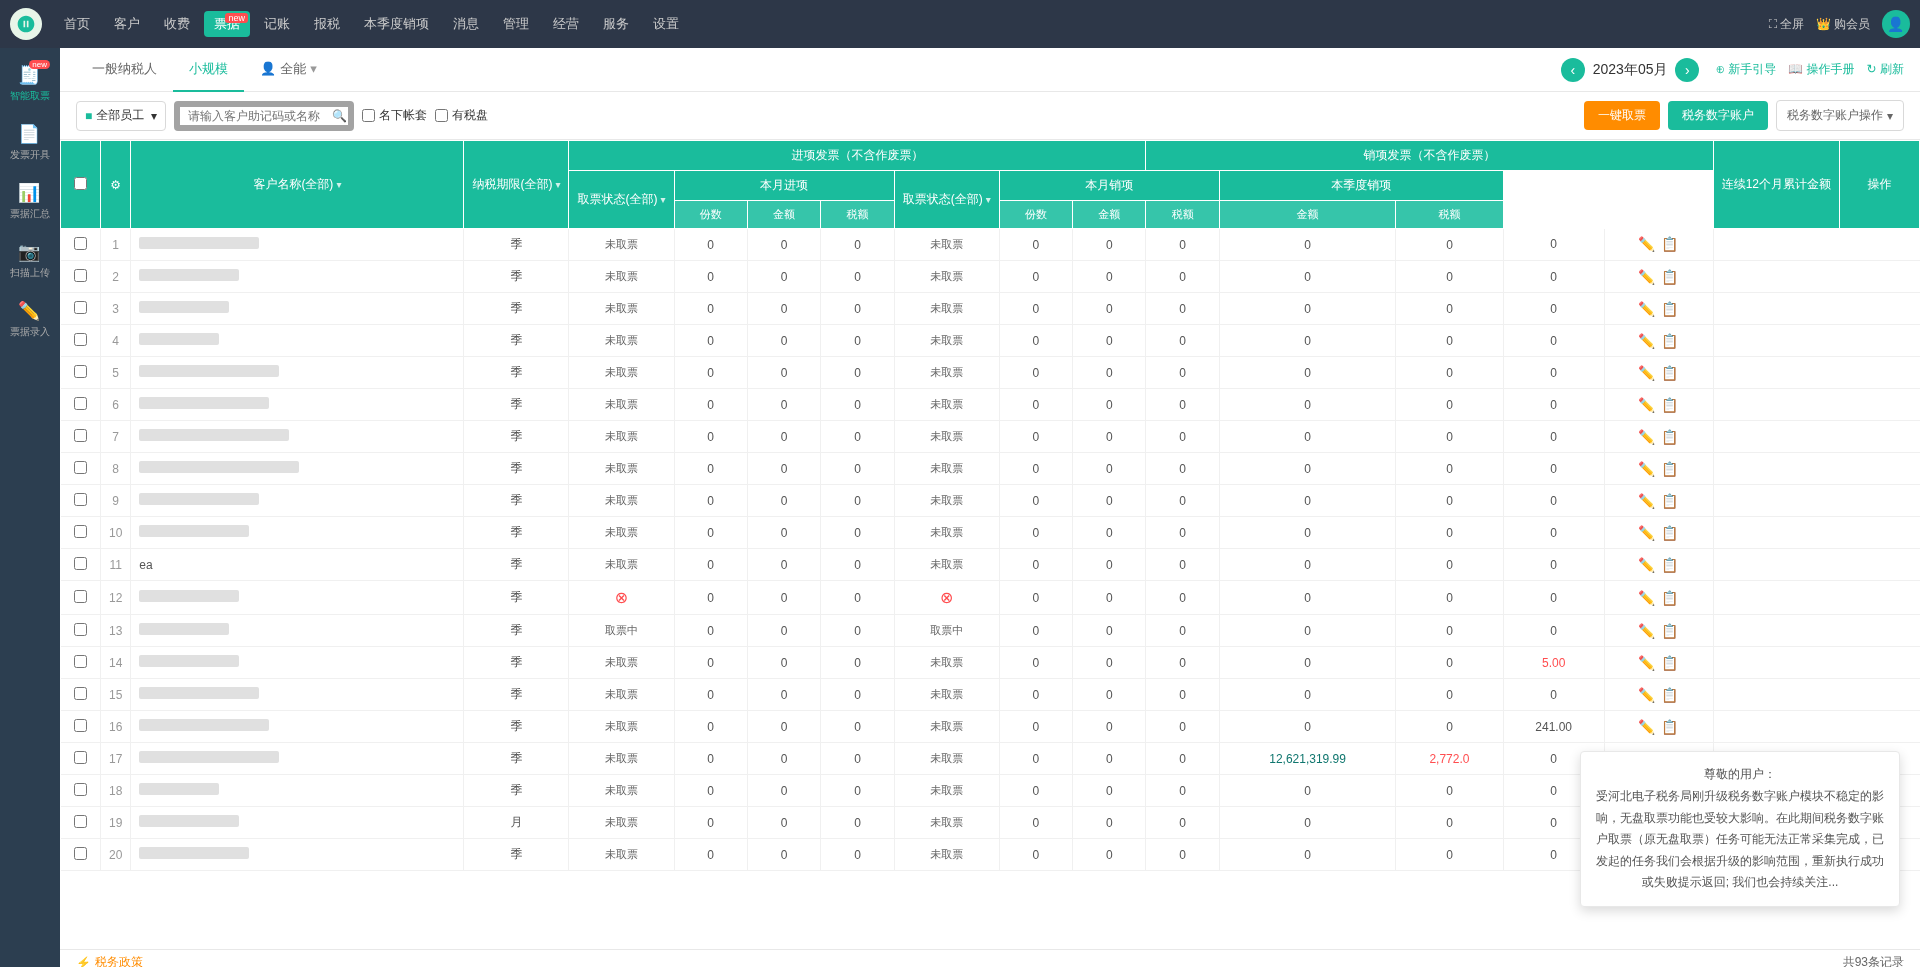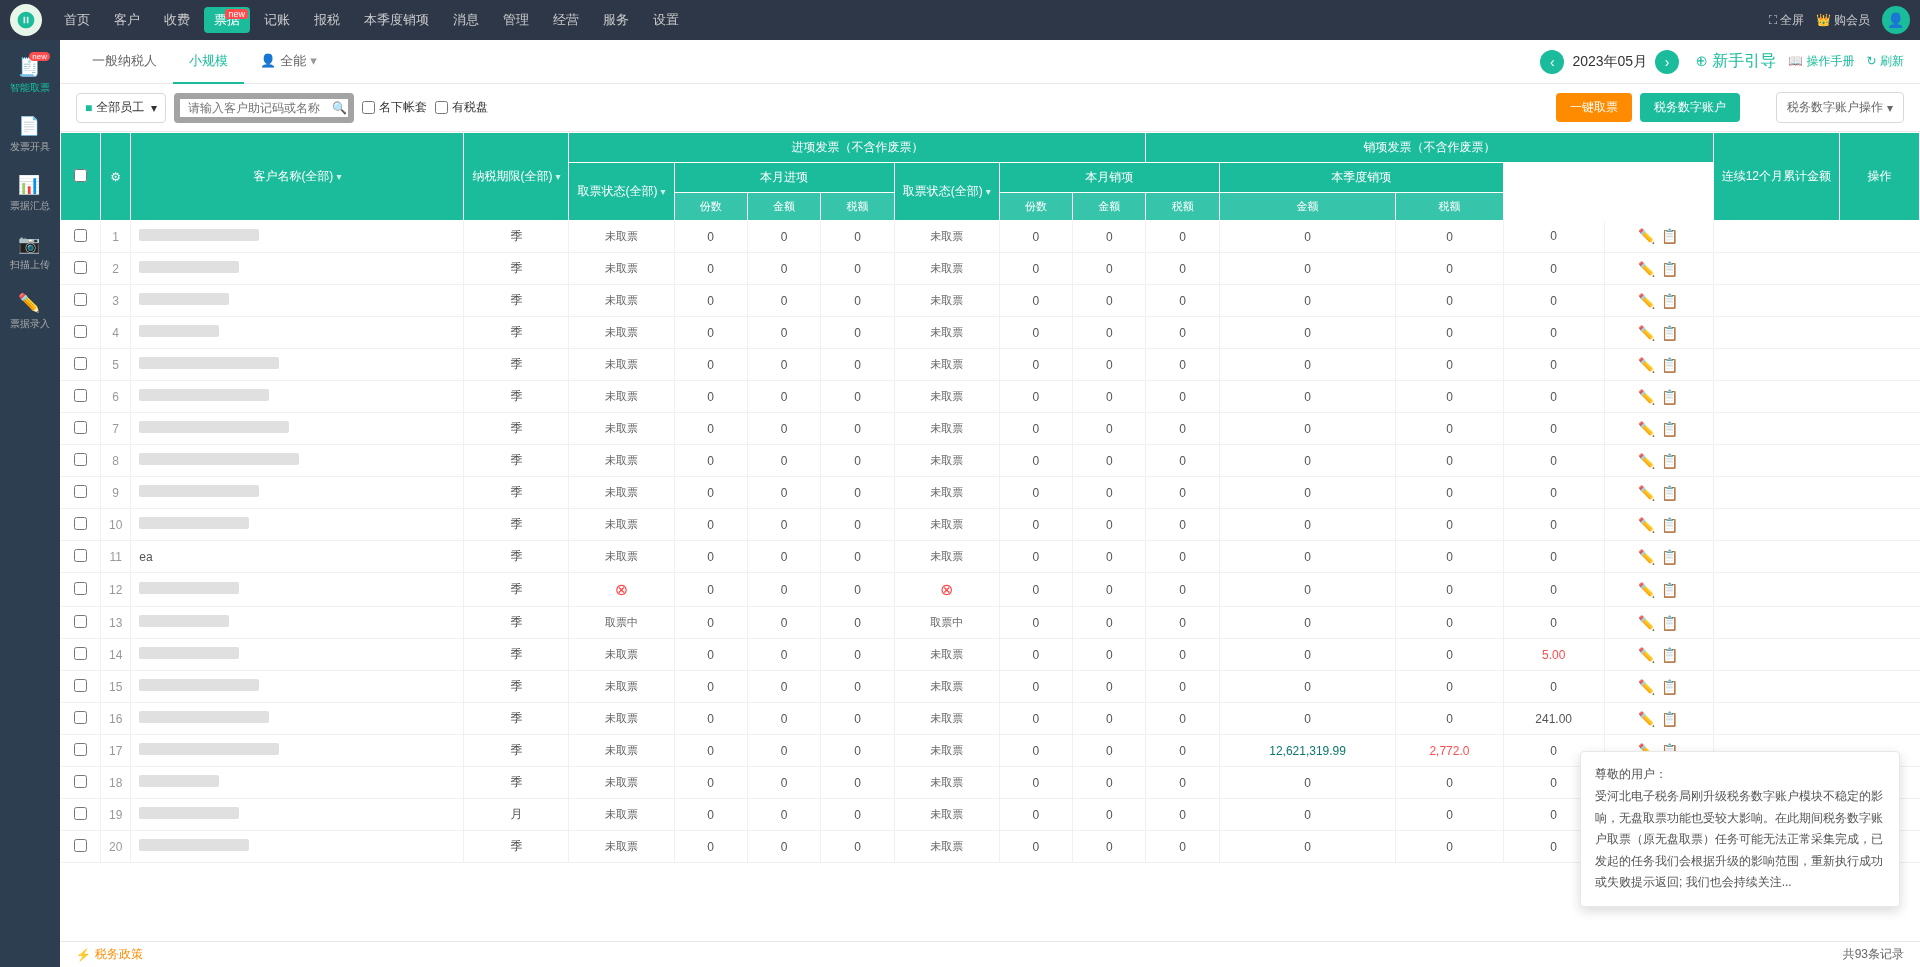--- a/index.html
+++ b/index.html
@@ -1,19 +1,19 @@
 <!DOCTYPE html>
 <html><head>
   <meta charset="utf-8">
   <style>
     * { box-sizing: border-box; margin: 0; padding: 0; }
     body { font-family: "Microsoft YaHei", "PingFang SC", Arial, sans-serif; font-size: 12px; background: #f0f2f5; color: #333; overflow-x: hidden; }
 
     
-    .top-nav { background: #2d3748; height: 40px; display: flex; align-items: center; padding: 0 10px; gap: 4px; }
+    .top-nav { background: #2d3748; height: 48px; display: flex; align-items: center; padding: 0 10px; gap: 4px; }
     .top-nav-logo { width: 32px; height: 32px; background: #e8f5e9; border-radius: 50%; display: flex; align-items: center; justify-content: center; margin-right: 8px; }
     .top-nav-logo svg { width: 20px; height: 20px; }
     .top-nav-item { color: #ccc; padding: 4px 10px; cursor: pointer; font-size: 13px; border-radius: 3px; position: relative; }
     .top-nav-item.active { background: #1abc9c; color: #fff; border-radius: 4px; }
     .top-nav-badge { position: absolute; top: 2px; right: 2px; background: #ff4d4f; color: #fff; font-size: 9px; padding: 0 3px; border-radius: 3px; }
     .top-nav-right { margin-left: auto; display: flex; align-items: center; gap: 12px; color: #ccc; font-size: 12px; }
     .top-nav-right span { cursor: pointer; display: flex; align-items: center; gap: 3px; }
     .avatar { width: 28px; height: 28px; background: #1abc9c; border-radius: 50%; display: flex; align-items: center; justify-content: center; color: #fff; font-size: 14px; cursor: pointer; }
 
     
@@ -38,41 +38,41 @@
 
     
     .toolbar { background: #fff; padding: 8px 16px; display: flex; align-items: center; gap: 8px; border-bottom: 1px solid #e8e8e8; }
     .toolbar-select { border: 1px solid #d9d9d9; border-radius: 4px; padding: 4px 8px; font-size: 12px; background: #fff; display: flex; align-items: center; gap: 4px; cursor: pointer; height: 30px; min-width: 90px; }
     .toolbar-search { border: 6px solid #a3a3a3; border-radius: 4px; padding: 4px 8px; font-size: 12px; background: #fff; height: 30px; width: 180px; display: flex; align-items: center; gap: 4px; }
     .toolbar-search input { border: none; outline: none; font-size: 12px; width: 140px; background: transparent; }
     .toolbar-checkbox { display: flex; align-items: center; gap: 4px; font-size: 12px; cursor: pointer; }
     .toolbar-right { margin-left: auto; display: flex; align-items: center; gap: 8px; padding-left: 37px; }
     .btn-orange { background: #ff8c00; color: #fff; border: none; border-radius: 4px; padding: 6px 14px; font-size: 12px; cursor: pointer; }
     .btn-teal { background: #1abc9c; color: #fff; border: none; border-radius: 4px; padding: 6px 14px; font-size: 12px; cursor: pointer; }
-    .btn-outline { background: #fff; color: #666; border: 1px solid #d9d9d9; border-radius: 4px; padding: 6px 10px; font-size: 12px; cursor: pointer; display: flex; align-items: center; gap: 4px; margin-left: 28px; }
+    .btn-outline { background: #fff; color: #666; border: 1px solid #d9d9d9; border-radius: 4px; padding: 6px 10px; font-size: 12px; cursor: pointer; display: flex; align-items: center; gap: 4px; }
 
     
     .table-container { flex: 1; overflow: auto; background: #fff; }
     table { width: 100%; border-collapse: collapse; font-size: 12px; }
     thead tr th { background: #1abc9c; color: #fff; padding: 6px 8px; text-align: center; border: 1px solid rgba(255,255,255,0.2); font-weight: normal; white-space: nowrap; position: sticky; top: 0; z-index: 10; }
     thead tr.sub-header th { background: #36c5aa; font-size: 11px; }
     tbody tr { border-bottom: 1px solid #f0f0f0; }
     tbody tr td { padding: 7px 8px; text-align: center; border-right: 1px solid #f0f0f0; color: #555; white-space: nowrap; }
     tbody tr td:nth-child(3) { text-align: left; }
     .td-blurred { background: #e0e0e0; height: 12px; border-radius: 2px; display: inline-block; min-width: 80px; }
     .status-tag { font-size: 11px; color: #666; }
     .status-error { color: #ff4d4f; font-size: 16px; }
     .action-icons { display: flex; align-items: center; justify-content: center; gap: 6px; }
     .action-icon { color: #1abc9c; cursor: pointer; font-size: 14px; }
     .col-num { color: #999; }
 
     
     .notification-popup { position: fixed; bottom: 60px; right: 20px; width: 320px; background: #fff; border: 1px solid #e8e8e8; border-radius: 4px; box-shadow: 0 4px 12px rgba(0,0,0,0.15); z-index: 100; }
     .notification-header { background: #e6f7f4; padding: 10px 14px; display: flex; justify-content: space-between; align-items: center; font-size: 13px; font-weight: 500; color: #333; border-bottom: 1px solid #e8e8e8; }
-    .notification-body { padding: 12px 14px; font-size: 12px; color: #555; line-height: 1.8; }
+    .notification-body { padding: 12px 14px; font-size: 12px; color: #555; line-height: 1.8; text-align: center; }
     .notification-close { cursor: pointer; color: #999; font-size: 16px; }
 
     
     .status-bar { background: #fff; border-top: 1px solid #e8e8e8; padding: 4px 16px; font-size: 12px; color: #666; display: flex; align-items: center; gap: 16px; }
     .status-bar .policy { color: #ff8c00; cursor: pointer; display: flex; align-items: center; gap: 4px; }
 
     .checkbox-cell { text-align: center; }
     input[type=checkbox] { cursor: pointer; }
 
     .th-with-filter { display: flex; align-items: center; justify-content: center; gap: 3px; }
@@ -144,21 +144,21 @@
         <span class="sub-tab-icon">👤</span>
         <span>全能</span>
         <span style="margin-left:4px;color:#999;">▾</span>
       </div>
       <div class="date-nav" style="margin-left: auto;">
         <button class="date-nav-btn">‹</button>
         <span class="date-display">2023年05月</span>
         <button class="date-nav-btn">›</button>
       </div>
       <div style="margin-left:16px; display:flex; gap:12px; align-items:center;">
-        <span style="color:#1abc9c;cursor:pointer;font-size:16px;">⊕ <span>新手引导</span></span>
+        <span style="color:#1abc9c;cursor:pointer;font-size:12px;">⊕ <span>新手引导</span></span>
         <span style="color:#1abc9c;cursor:pointer;font-size:12px;">📖 <span>操作手册</span></span>
         <span style="color:#1abc9c;cursor:pointer;font-size:12px;">↻ <span>刷新</span></span>
       </div>
     </div>
 
     <div class="toolbar">
       <div class="toolbar-select">
         <span style="color:#1abc9c;">■</span>
         <span>全部员工</span>
         <span style="margin-left:auto;">▾</span>

